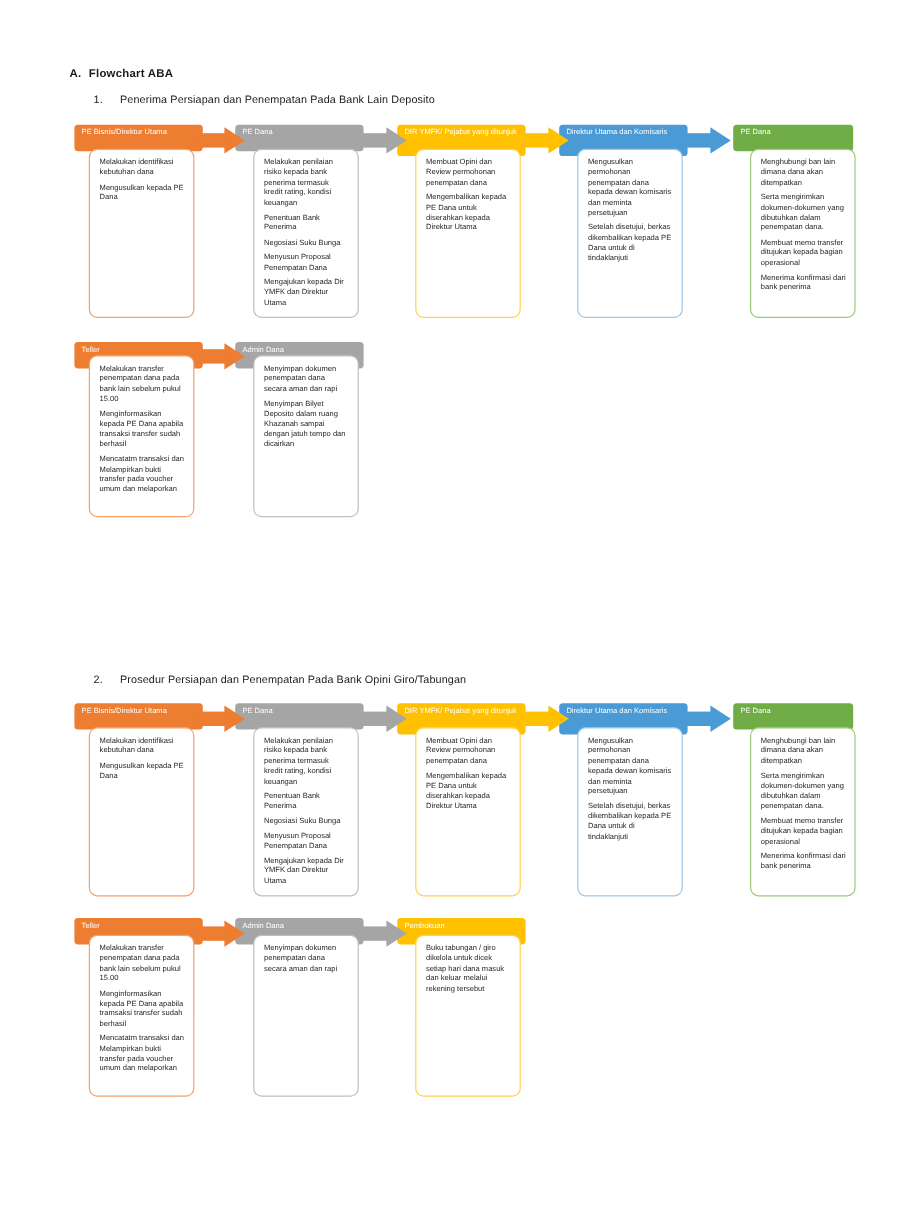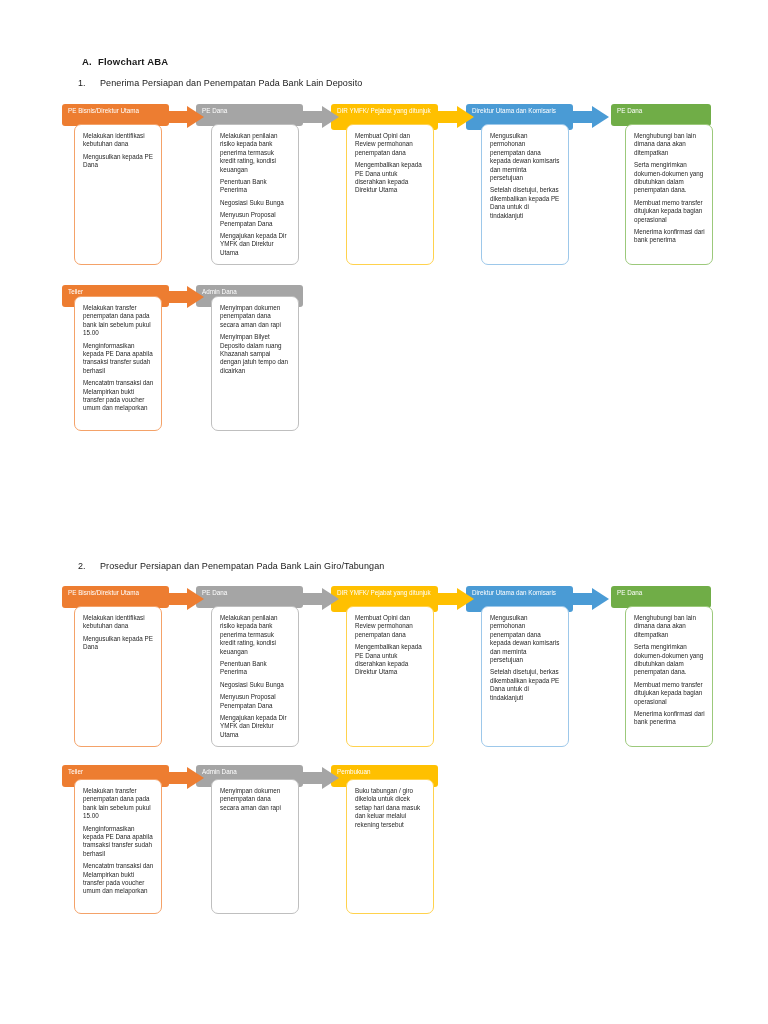--- a/index.html
+++ b/index.html
@@ -16,21 +16,20 @@
   }
 
   
   .doc-title {
     position: absolute;
     left: 58px; top: 56px;
     font-size: 9.5px;
     font-weight: bold;
     letter-spacing: 0.2px;
     white-space: nowrap;
-    margin-left: 24px;
   }
   .doc-title .marker { display: inline-block; width: 16px; }
 
   .section-title {
     position: absolute;
     font-size: 9px;
     white-space: nowrap;
     letter-spacing: 0.1px;
   }
   .section-title .marker { display: inline-block; width: 22px; }
@@ -110,21 +109,21 @@
 
 <div class="doc-title">
   <span class="marker">A.</span><span>Flowchart ABA</span>
 </div>
 
 <div class="section-title s1">
   <span class="marker">1.</span><span>Penerima Persiapan dan Penempatan Pada Bank Lain Deposito</span>
 </div>
 
 <div class="section-title s2">
-  <span class="marker">2.</span><span>Prosedur Persiapan dan Penempatan Pada Bank Lain Giro/Tabungan</span>
+  <span class="marker">2.</span><span>Prosedur Persiapan dan Penempatan Pada Bank Opini Giro/Tabungan</span>
 </div>
 
 <div id="flow-root">
     <div class="hdr c-orange" style="left: 62px; top: 104px; width: 107px; height: 22px;"><span>PE Bisnis/Direktur Utama</span></div>
     <div class="card b-orange" style="left: 74px; top: 124px; width: 88px; height: 141px;">
       <p>Melakukan identifikasi kebutuhan dana</p>
       <p>Mengusulkan kepada PE Dana</p>
     </div>
     <div class="hdr c-gray" style="left: 196px; top: 104px; width: 107px; height: 22px;"><span>PE Dana</span></div>
     <div class="card b-gray" style="left: 211px; top: 124px; width: 88px; height: 141px;">

